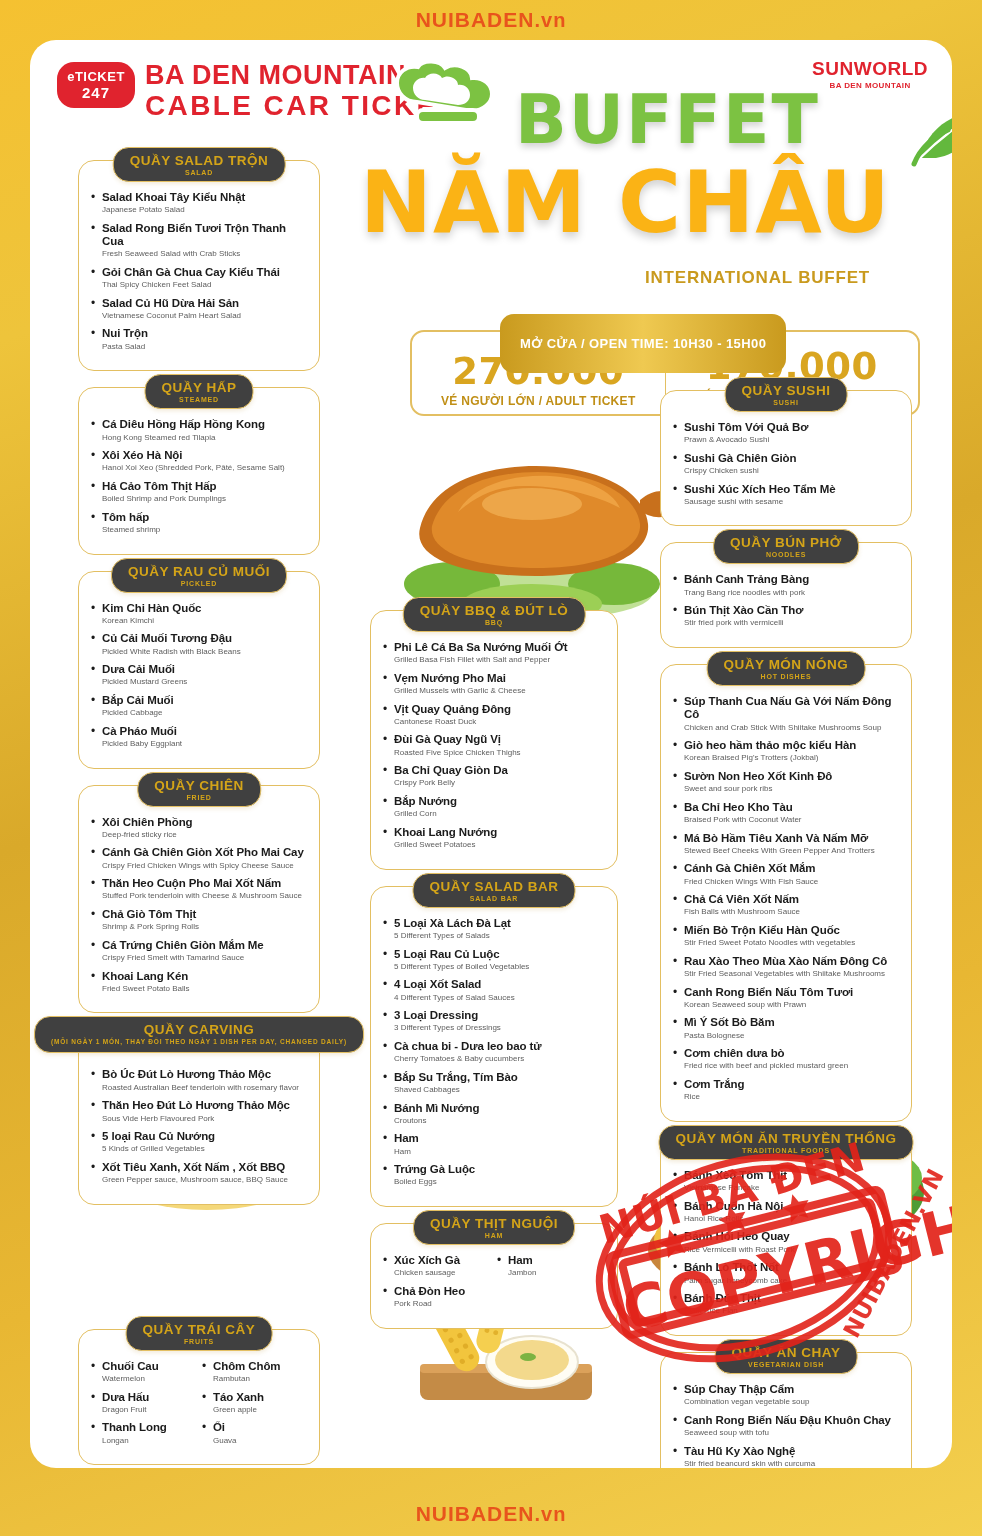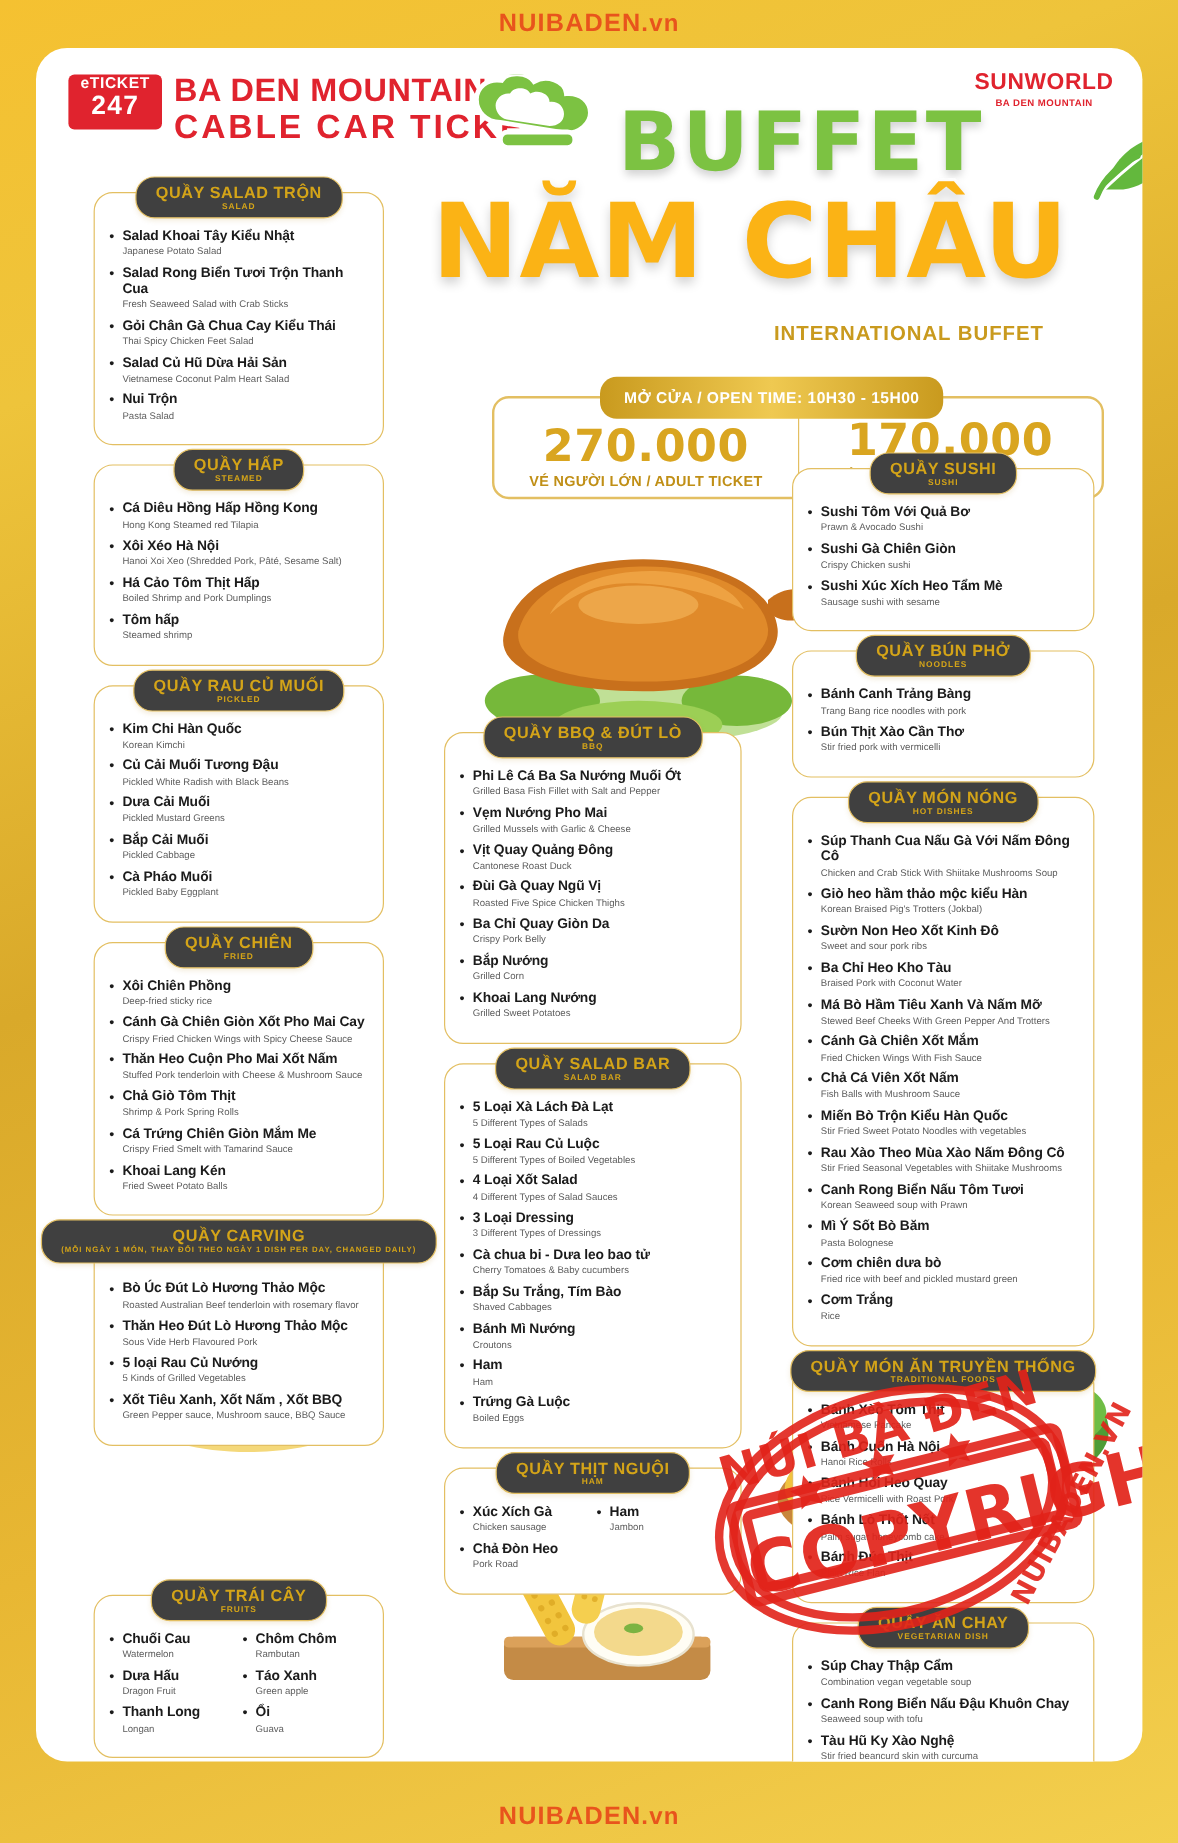--- a/index.html
+++ b/index.html
@@ -22,26 +22,26 @@
   .sheet {
     position: absolute; left: 30px; top: 40px;
     width: 922px; height: 1428px;
     background: #ffffff; border-radius: 26px;
     overflow: hidden;
   }
   
   .hdr { position: relative; height: 250px; }
   .eticket {
     position:absolute; left:27px; top:22px;
-    width: 78px; height: 46px; background:#e0232e; border-radius:5px;
-    display:flex; flex-direction:column; align-items:center; justify-content:flex-start;
+    width: 78px; height: 46px; background:#e0232e; border-radius:17px;
+    display:flex; flex-direction:column; align-items:center; justify-content:center;
     color:#fff; line-height:1;
   }
   .eticket .l1 { font-size: 13px; font-weight: bold; letter-spacing:.5px;}
-  .eticket .l2 { font-size: 22px; font-weight: bold; letter-spacing:1px; margin-top:2px;}
+  .eticket .l2 { font-size: 15px; font-weight: bold; letter-spacing:1px; margin-top:2px;}
   .bd-title { position:absolute; left:115px; top:22px; color:#e0232e; line-height:1.0; }
   .bd-title .r1 { font-size: 27px; font-weight: bold; letter-spacing:.5px; }
   .bd-title .r2 { font-size: 28px; font-weight: bold; letter-spacing:2.4px; margin-top:3px; }
   .sunworld { position:absolute; right:24px; top:18px; text-align:center; color:#e0232e; }
   .sunworld .s1 { font-size: 19px; font-weight: bold; letter-spacing:.5px; }
   .sunworld .s2 { font-size: 8px; font-weight: bold; letter-spacing:.4px; margin-top:1px;}
   .chefhat {
     position:absolute; left: 365px; top: 22px; width: 108px; height: 78px;
   }
   .big-buffet {
@@ -66,21 +66,21 @@
   
   .pricebox {
     position:absolute; left:380px; top:290px; width:510px; height:86px;
     border:2px solid #e3bf62; border-radius:14px;
     display:flex; align-items:center;
   }
   .opentime {
     position:absolute; left:470px; top:274px;
     background:linear-gradient(90deg,#c99a1e,#efc951,#c99a1e);
     color:#fff; font-size:13px; font-weight:bold; letter-spacing:.4px;
-    padding:10px 20px; border-radius:14px; white-space:nowrap;
+    padding:22px 20px; border-radius:14px; white-space:nowrap;
   }
   .pcell { flex:1; text-align:center; padding-top:12px; }
   .pcell + .pcell { border-left:1px solid #e3bf62; }
   .pnum { font-size:37px; font-weight:bold; color:#d9a520; letter-spacing:.5px;
           font-family:"DejaVu Sans", sans-serif; }
   .plab { font-size:12px; font-weight:bold; color:#c08f16; letter-spacing:.3px; margin-top:1px;}
   .pnote { font-size:8px; color:#9a7a30; margin-top:2px; }
   
   .cols { position:absolute; left:0; top:0; width:922px; height:1428px; }
   .col { position:absolute; }

